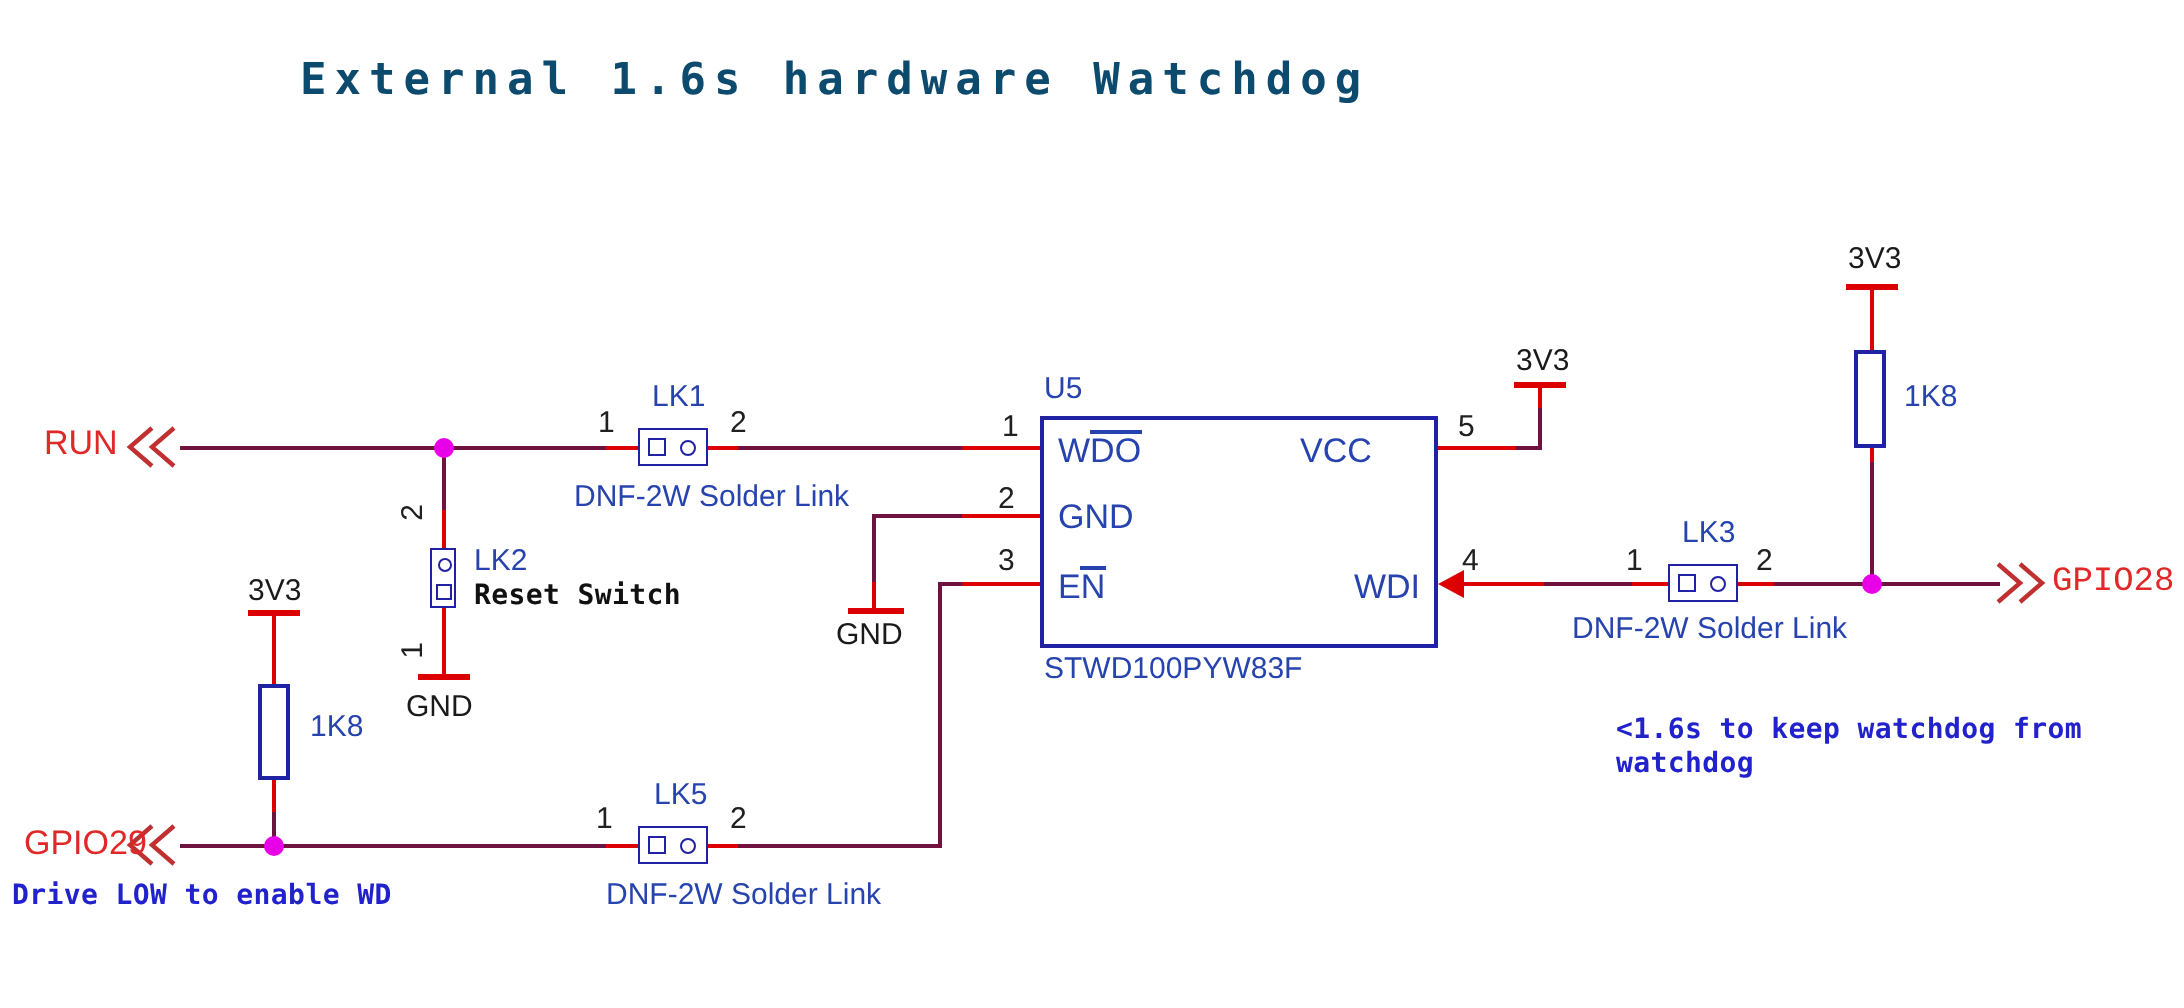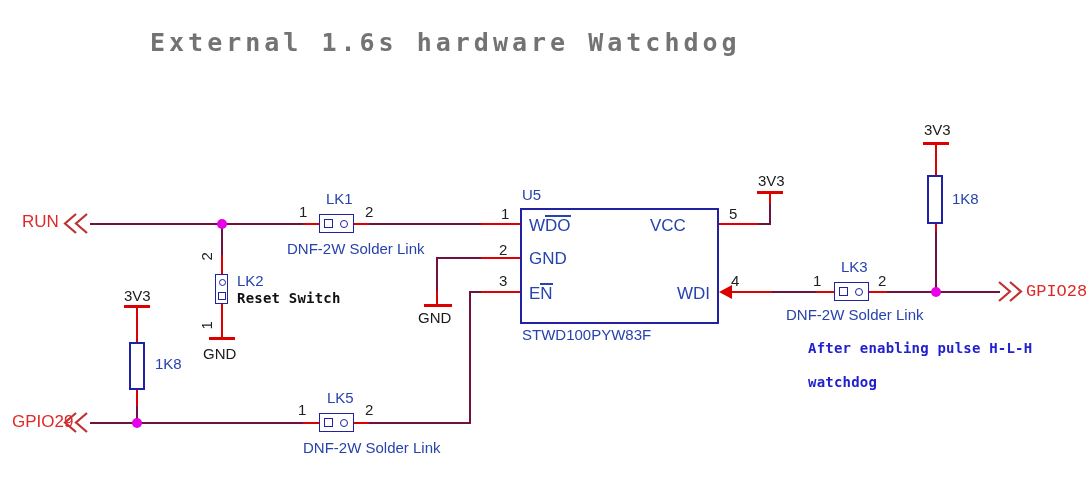--- a/index.html
+++ b/index.html
@@ -19,21 +19,21 @@
   
   .t{position:absolute;color:#2743ad;font-size:15px;white-space:nowrap;line-height:1.1;}
   .pinname{position:absolute;color:#2743ad;font-size:17px;white-space:nowrap;line-height:1.1;}
   .tk{position:absolute;color:#1a1a1a;font-size:15px;white-space:nowrap;line-height:1.1;}
   .pnum{position:absolute;color:#202020;font-size:15px;white-space:nowrap;line-height:1.1;}
   .net{position:absolute;color:#e02828;font-size:17px;white-space:nowrap;line-height:1.1;}
   .mono{position:absolute;font-family:"DejaVu Sans Mono",monospace;font-weight:bold;
         font-size:14px;letter-spacing:0.2px;color:#2222cc;white-space:pre;line-height:1.1;}
   .mono.blk{color:#111111;}
   .title{position:absolute;font-family:"DejaVu Sans Mono",monospace;font-weight:bold;
-         font-size:25px;letter-spacing:4px;color:#737373;white-space:nowrap;}
+         font-size:22px;letter-spacing:4px;color:#0c4a6e;white-space:nowrap;}
   .ov{display:inline-block;border-top:2px solid #2743ad;line-height:1.0;padding-top:0px;}
   .rot{transform:rotate(-90deg);transform-origin:center center;}
   .arrowl{position:absolute;width:0;height:0;border-top:7px solid transparent;
           border-bottom:7px solid transparent;border-right:13px solid #dd0000;}
   svg{position:absolute;overflow:visible;}
 </style>
 </head>
 <body>
 
 <div id="canvas">
@@ -153,16 +153,17 @@
     <path d="M23 1 L12 10.5 L23 20 M12 1 L1 10.5 L12 20" fill="none" stroke="#c03030" stroke-width="2.2"></path>
   </svg>
   <svg style="left:998px;top:281px;" width="24" height="21" viewBox="0 0 24 21">
     <path d="M1 1 L12 10.5 L1 20 M12 1 L23 10.5 L12 20" fill="none" stroke="#c03030" stroke-width="2.2"></path>
   </svg>
 
   <div class="net" style="left:22px;top:213px;">RUN</div>
   <div class="net" style="left:12px;top:413px;">GPIO29</div>
   <div class="net" style="left:1026px;top:283px;font-family:Liberation Mono, monospace;">GPIO28</div>
 
-  <div class="mono" style="left:808px;top:341px;">After enabling pulse H-L-H</div>
+  <div class="mono" style="left:6px;top:441px;">Drive LOW to enable WD</div>
+  <div class="mono" style="left:808px;top:358px;">&lt;1.6s to keep watchdog from</div>
   <div class="mono" style="left:808px;top:375px;">watchdog</div>
 
 </div>
 
 </body></html>

